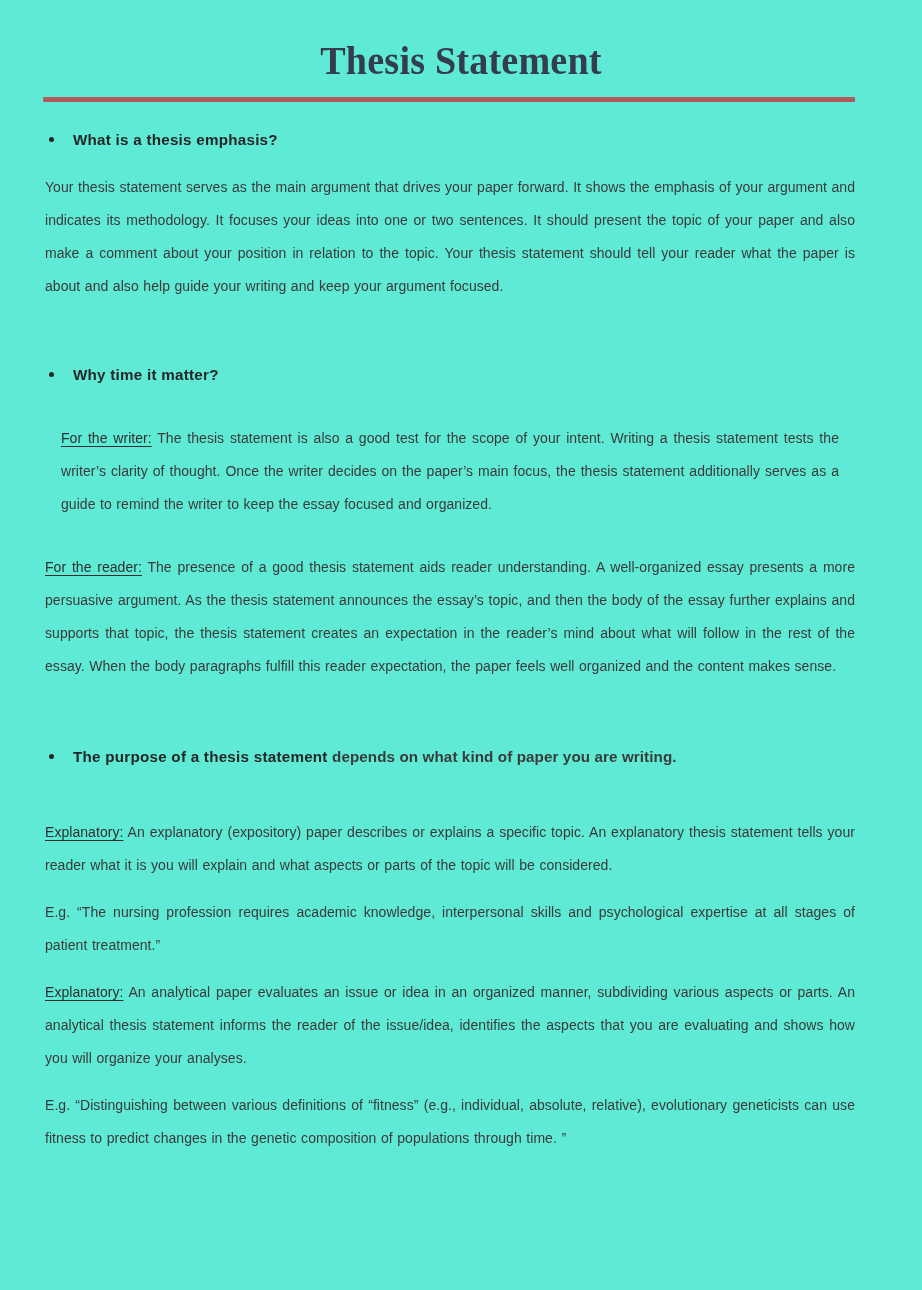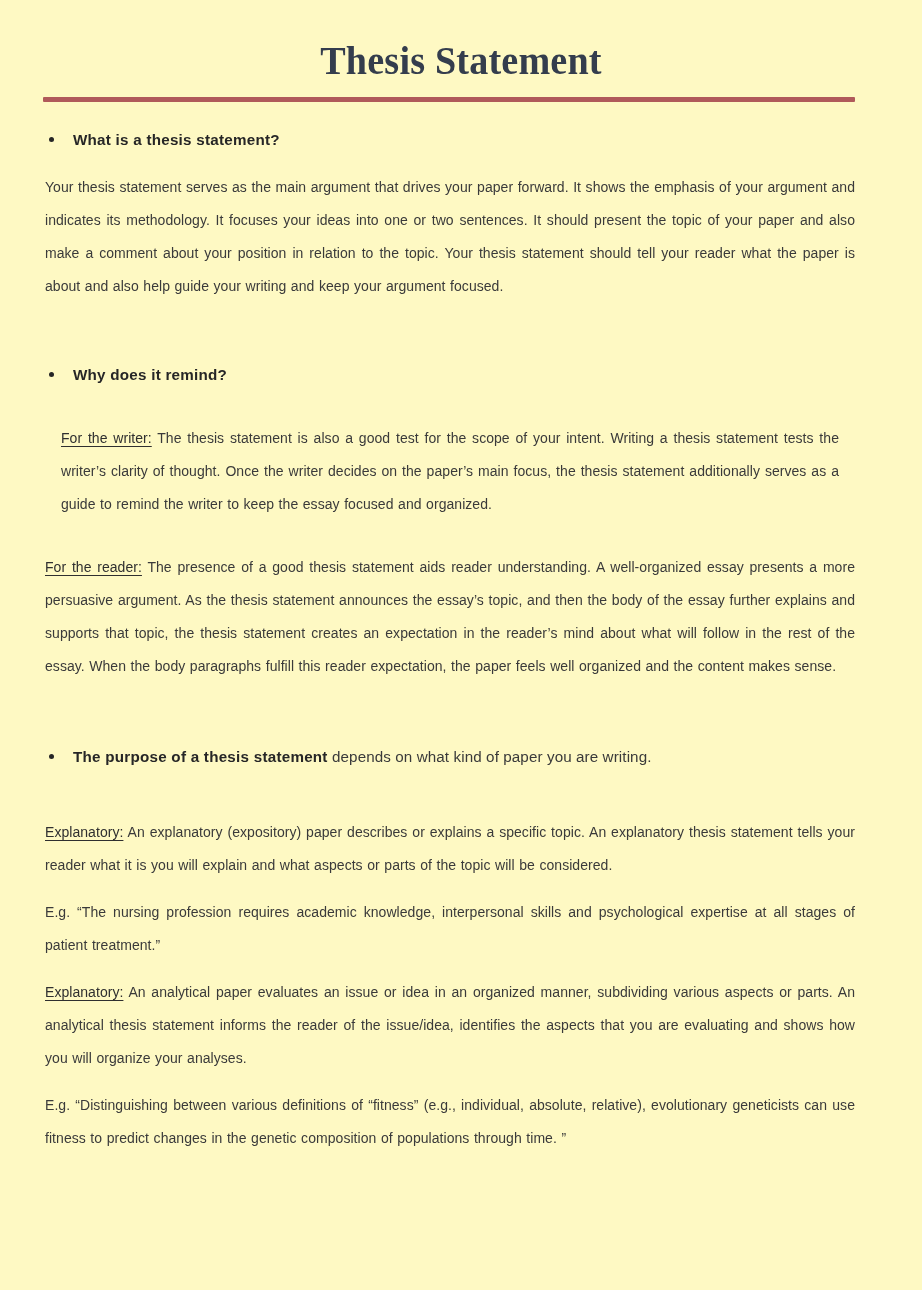--- a/index.html
+++ b/index.html
@@ -10,21 +10,21 @@
   body {
     width: 922px;
     height: 1290px;
     font-family: "Liberation Sans", "DejaVu Sans", sans-serif;
     overflow: hidden;
   }
   .page {
     position: relative;
     width: 922px;
     height: 1290px;
-    background: #fef9c3;
+    background: #5eead4;
     box-sizing: border-box;
   }
 
   
   .doc-title {
     margin: 0;
     padding-top: 38px;
     text-align: center;
     font-family: "Liberation Serif", "DejaVu Serif", serif;
     font-weight: bold;
@@ -70,21 +70,21 @@
     width: 5px;
     height: 5px;
     border-radius: 50%;
     background: #262626;
   }
   .bullet-row .b-strong {
     font-weight: bold;
     letter-spacing: 0.25px;
   }
   .bullet-row .b-normal {
-    font-weight: normal;
+    font-weight: bold;
     color: #3a3a3a;
     letter-spacing: 0.1px;
   }
 
   
   .para {
     font-size: 14px;
     color: #3a3a3a;
     line-height: 33px;
     text-align: justify;
@@ -112,32 +112,32 @@
 <div class="page">
 
   <h1 class="doc-title">Thesis Statement</h1>
 
   <div class="title-rule"></div>
 
   <div class="content">
 
     <div class="bullet-row">
       <span class="bullet-dot"></span>
-      <span class="b-strong">What is a thesis statement?</span><span class="b-normal"></span>
+      <span class="b-strong">What is a thesis emphasis?</span><span class="b-normal"></span>
     </div>
     <div class="gap-md"></div>
     <p class="para" style="margin:0;">
       <span>Your thesis statement serves as the main argument that drives your paper forward. It shows the emphasis of your argument and indicates its methodology. It focuses your ideas into one or two sentences. It should present the topic of your paper and also make a comment about your position in relation to the topic. Your thesis statement should tell your reader what the paper is about and also help guide your writing and keep your argument focused.</span>
     </p>
 
     <div class="gap-xl"></div>
 
     <div class="bullet-row">
       <span class="bullet-dot"></span>
-      <span class="b-strong">Why does it remind?</span><span class="b-normal"></span>
+      <span class="b-strong">Why time it matter?</span><span class="b-normal"></span>
     </div>
     <div class="gap-md"></div>
     <p class="para" style="margin:16px;">
       <span class="lead">For the writer:</span><span> The thesis statement is also a good test for the scope of your intent. Writing a thesis statement tests the writer’s clarity of thought. Once the writer decides on the paper’s main focus, the thesis statement additionally serves as a guide to remind the writer to keep the essay focused and organized.</span>
     </p>
     <div class="gap-sm"></div>
     <p class="para" style="margin:0;">
       <span class="lead">For the reader:</span><span> The presence of a good thesis statement aids reader understanding. A well-organized essay presents a more persuasive argument. As the thesis statement announces the essay’s topic, and then the body of the essay further explains and supports that topic, the thesis statement creates an expectation in the reader’s mind about what will follow in the rest of the essay. When the body paragraphs fulfill this reader expectation, the paper feels well organized and the content makes sense.</span>
     </p>
 

